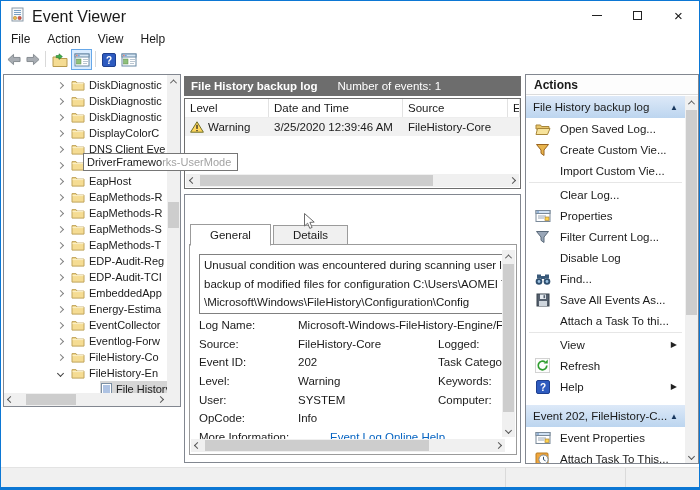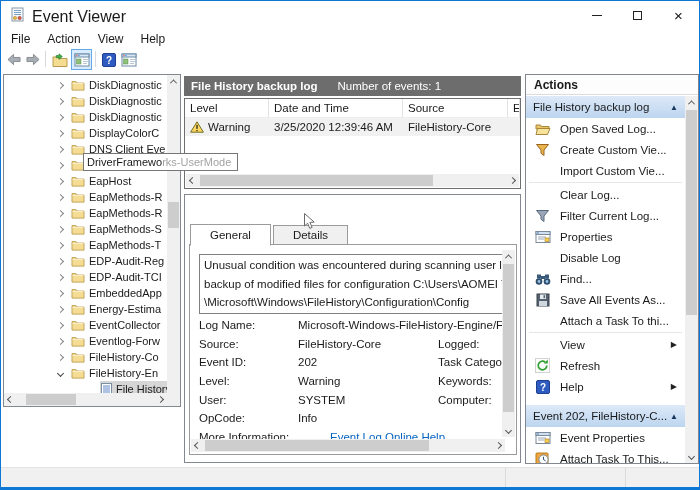--- a/index.html
+++ b/index.html
@@ -678,37 +678,37 @@
             <span class="ap-ico"></span>
             <span>Import Custom Vie...</span>
           </div>
           <div class="ap-sep"></div>
           <div class="ap-item">
             <span class="ap-ico"></span>
             <span>Clear Log...</span>
           </div>
           <div class="ap-item">
             <span class="ap-ico">
-              <svg width="15" height="14" viewBox="0 0 15 14">
-                <path d="M1.5 1.5 h12 l-4.5 5.5 v5.5 l-3-2.2 v-3.3 z" fill="#9aa7b8" stroke="#5a6a7a"></path>
-              </svg>
-            </span>
-            <span>Filter Current Log...</span>
-          </div>
-          <div class="ap-item">
-            <span class="ap-ico">
               <svg width="16" height="14" viewBox="0 0 16 14">
                 <rect x="1" y="1.5" width="14" height="11" fill="#fff" stroke="#7a8a9a"></rect>
                 <rect x="1" y="1.5" width="14" height="3" fill="#cfe0f2" stroke="#7a8a9a"></rect>
                 <circle cx="3" cy="3" r="0.8" fill="#4a7ab5"></circle>
                 <path d="M3 7 h8 M3 9 h6" stroke="#9aa7b5" stroke-width="1"></path>
                 <rect x="10" y="8" width="4" height="3.5" fill="#ffd24a" stroke="#a8863a" stroke-width="0.7"></rect>
               </svg>
             </span>
             <span>Properties</span>
+          </div>
+          <div class="ap-item">
+            <span class="ap-ico">
+              <svg width="15" height="14" viewBox="0 0 15 14">
+                <path d="M1.5 1.5 h12 l-4.5 5.5 v5.5 l-3-2.2 v-3.3 z" fill="#9aa7b8" stroke="#5a6a7a"></path>
+              </svg>
+            </span>
+            <span>Filter Current Log...</span>
           </div>
           <div class="ap-item">
             <span class="ap-ico"></span>
             <span>Disable Log</span>
           </div>
           <div class="ap-item">
             <span class="ap-ico">
               <svg width="16" height="14" viewBox="0 0 16 14">
                 <rect x="2" y="2.5" width="4" height="4" fill="#3a5a7a"></rect>
                 <rect x="10" y="2.5" width="4" height="4" fill="#3a5a7a"></rect>

